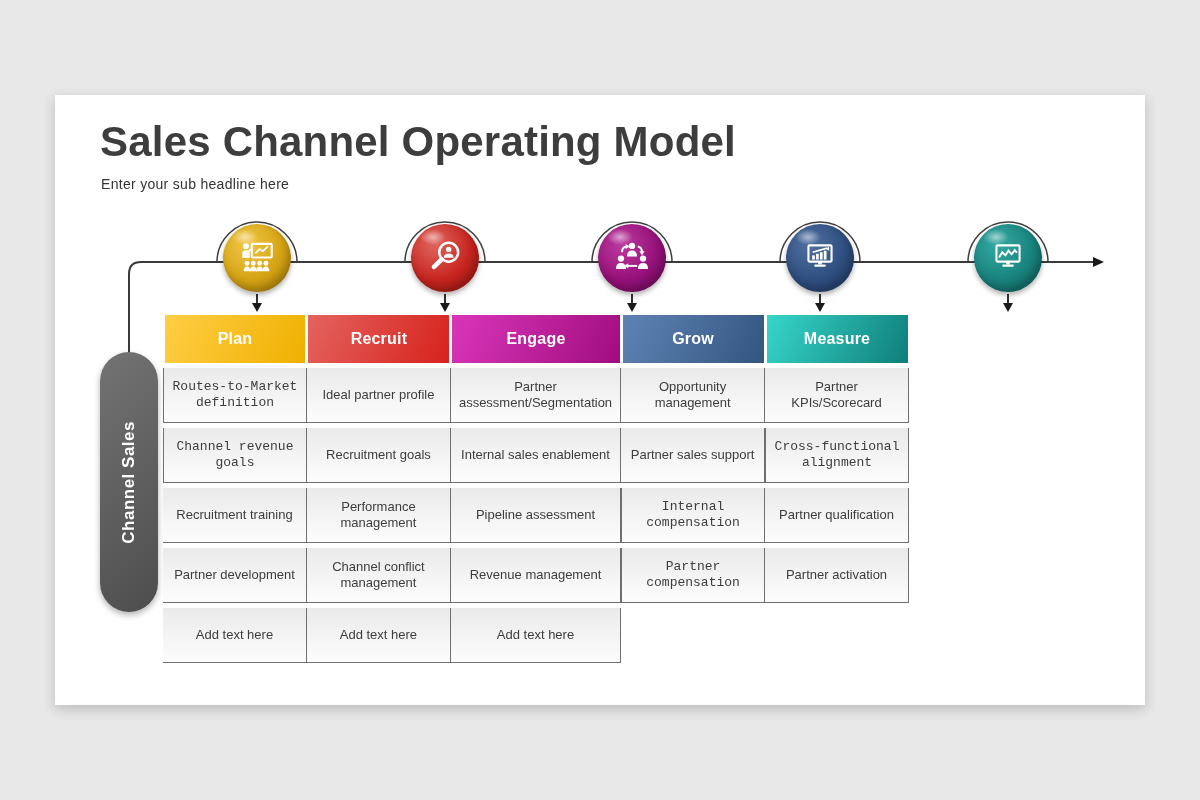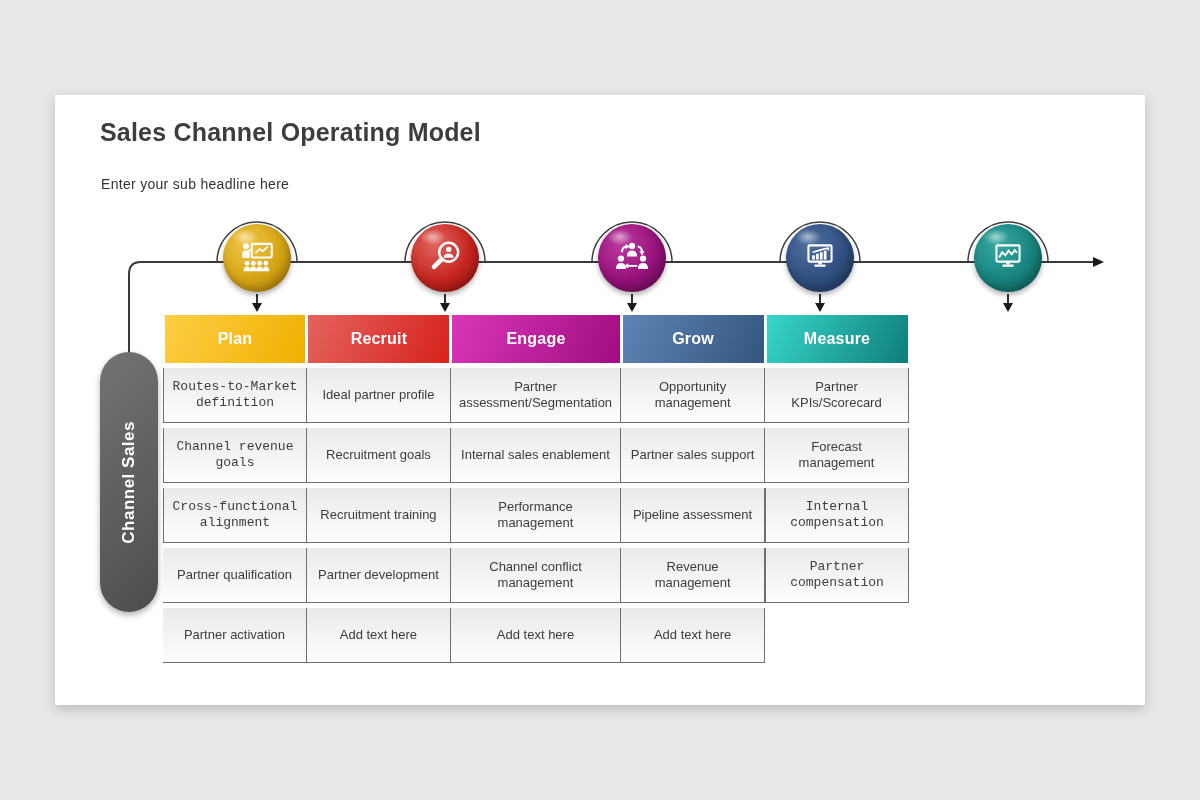--- a/index.html
+++ b/index.html
@@ -7,21 +7,21 @@
     width:1200px;height:800px;position:relative;overflow:hidden;
     background:#e8e8e8;
     font-family:"Liberation Sans", sans-serif;
   }
   .card{
     position:absolute;left:55px;top:95px;width:1090px;height:610px;
     background:#ffffff;box-shadow:0 4px 12px rgba(0,0,0,0.20);
   }
   .title{
     position:absolute;left:100px;top:118px;
-    font-size:25px;font-weight:600;color:#3d3d3d;letter-spacing:.2px;
+    font-size:42px;font-weight:600;color:#3d3d3d;letter-spacing:.2px;
   }
   .subtitle{
     position:absolute;left:101px;top:176px;
     font-size:14px;color:#333333;letter-spacing:.3px;
   }
   
   .overlay{position:absolute;left:0;top:0;width:1200px;height:800px;pointer-events:none;}
 
   
   .node{
@@ -206,21 +206,20 @@
   <div class="cell first">Routes-to-Market definition</div>
   <div class="cell">Ideal partner profile</div>
   <div class="cell">Partner assessment/Segmentation</div>
   <div class="cell">Opportunity management</div>
   <div class="cell">Partner KPIs/Scorecard</div>
 
   <div class="cell first">Channel revenue goals</div>
   <div class="cell">Recruitment goals</div>
   <div class="cell">Internal sales enablement</div>
   <div class="cell">Partner sales support</div>
-  <div class="cell">Forecast management</div>
 
   <div class="cell first">Cross-functional alignment</div>
   <div class="cell">Recruitment training</div>
   <div class="cell">Performance management</div>
   <div class="cell">Pipeline assessment</div>
 
   <div class="cell first">Internal compensation</div>
   <div class="cell">Partner qualification</div>
   <div class="cell">Partner development</div>
   <div class="cell">Channel conflict management</div>

